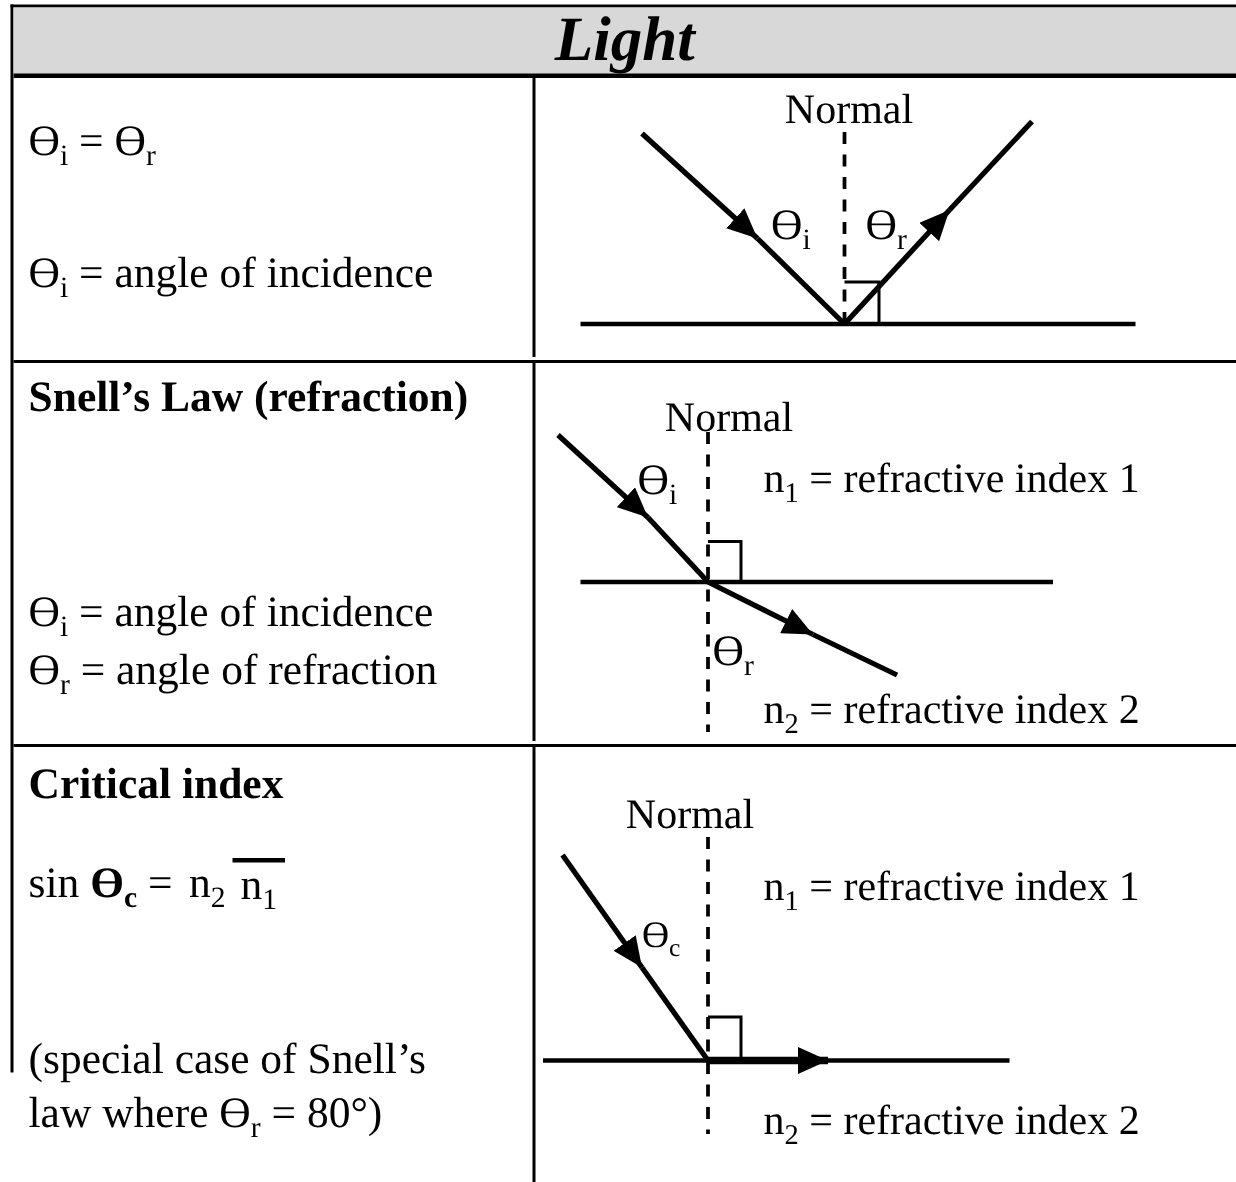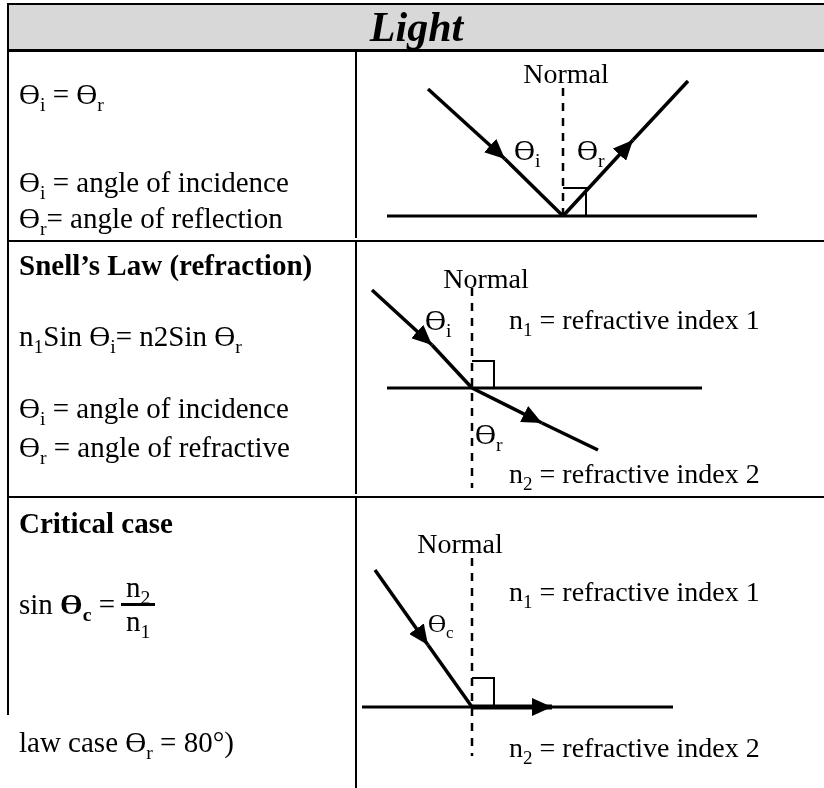--- a/index.html
+++ b/index.html
@@ -27,21 +27,21 @@
   .r2 { height:254px; } .r2 .cell { height:252px;text-align:right; }
   .r3 { height:295px; border-bottom:none; } .r3 .cell { height:295px; }
   .line { position:absolute; left:10px; font-size:29px; line-height:36px; white-space:nowrap; }
   .heading { font-weight:bold; line-height:34px; }
   sub { font-size:0.68em; line-height:0; }
   .bold { font-weight:bold; }
   .dlabel { position:absolute; font-size:28px; line-height:32px; white-space:nowrap; }
   .dlabel.center { transform:translateX(-50%); }
   .dsvg { position:absolute; left:0; top:0; }
   .formula-row { position:absolute; left:10px; display:flex; align-items:center; font-size:29px; }
-  .frac { display:inline-flex; flex-direction:column; align-items:center; line-height:1.08; margin-left:6px; }
+  .frac { display:inline-flex; flex-direction:row; align-items:center; line-height:1.08; margin-left:6px; }
   .frac .den { border-top:3px solid #000;font-family:Liberation Serif, serif; }
   .frac .num, .frac .den { padding:0 5px; }
 </style>
 </head>
 <body>
 
 <svg width="0" height="0" style="position:absolute">
   <defs>
     <marker id="arrh" markerUnits="userSpaceOnUse" markerWidth="22" markerHeight="18" refX="20" refY="9" orient="auto">
       <path d="M0,0 L20,9 L0,18 Z" fill="#000"></path>
@@ -53,44 +53,42 @@
   <div class="table">
 
     <div class="titlebar">
       <span class="title">Light</span>
     </div>
 
     <div class="row r1">
       <div class="cell left">
         <div class="line" style="top:24px"><span>Ɵ</span><sub>i</sub><span> = </span><span>Ɵ</span><sub>r</sub></div>
         <div class="line" style="top:112px"><span>Ɵ</span><sub>i</sub><span> = angle of incidence</span></div>
-        <div class="line" style="top:148px"><span>Ɵ</span><sub>r</sub><span>= angle of reflection</span></div>
       </div>
       <div class="cell right">
         <svg class="dsvg" width="467" height="186" viewBox="0 0 467 186">
           <line x1="206" y1="36" x2="206" y2="164" stroke="#000" stroke-width="2.5" stroke-dasharray="8 7"></line>
           <line x1="30" y1="164" x2="400" y2="164" stroke="#000" stroke-width="3"></line>
           <line x1="71" y1="37" x2="148" y2="107" stroke="#000" stroke-width="3.5" marker-end="url(#arrh)"></line>
           <line x1="148" y1="107" x2="206" y2="164" stroke="#000" stroke-width="3.5"></line>
           <line x1="206" y1="164" x2="276" y2="88" stroke="#000" stroke-width="3.5" marker-end="url(#arrh)"></line>
           <line x1="276" y1="88" x2="331" y2="29" stroke="#000" stroke-width="3.5"></line>
           <path d="M206,136 H229 V164" fill="none" stroke="#000" stroke-width="2"></path>
         </svg>
         <div class="dlabel center" style="left:209px; top:6px;">Normal</div>
         <div class="dlabel" style="left:157px; top:82px; font-size:29px;"><span>Ɵ</span><sub>i</sub></div>
         <div class="dlabel" style="left:220px; top:82px; font-size:29px;"><span>Ɵ</span><sub>r</sub></div>
       </div>
     </div>
 
     <div class="row r2">
       <div class="cell left">
         <div class="line heading" style="top:6px">Snell’s Law (refraction)</div>
-        <div class="line" style="top:76px"><span>n</span><sub>1</sub><span>Sin </span><span>Ɵ</span><sub>i</sub><span>= n2Sin </span><span>Ɵ</span><sub>r</sub></div>
         <div class="line" style="top:148px"><span>Ɵ</span><sub>i</sub><span> = angle of incidence</span></div>
-        <div class="line" style="top:187px"><span>Ɵ</span><sub>r</sub><span> = angle of refractive</span></div>
+        <div class="line" style="top:187px"><span>Ɵ</span><sub>r</sub><span> = angle of refraction</span></div>
       </div>
       <div class="cell right">
         <svg class="dsvg" width="467" height="252" viewBox="0 0 467 252">
           <line x1="115" y1="46" x2="115" y2="246" stroke="#000" stroke-width="2.5" stroke-dasharray="8 7"></line>
           <line x1="30" y1="146" x2="345" y2="146" stroke="#000" stroke-width="3"></line>
           <line x1="15" y1="48" x2="75" y2="103" stroke="#000" stroke-width="3.5" marker-end="url(#arrh)"></line>
           <line x1="75" y1="103" x2="115" y2="146" stroke="#000" stroke-width="3.5"></line>
           <line x1="115" y1="146" x2="185" y2="181" stroke="#000" stroke-width="3.5" marker-end="url(#arrh)"></line>
           <line x1="185" y1="181" x2="241" y2="208" stroke="#000" stroke-width="3.5"></line>
           <path d="M115,119 H137 V146" fill="none" stroke="#000" stroke-width="2"></path>
@@ -98,29 +96,30 @@
         <div class="dlabel center" style="left:129px; top:21px;">Normal</div>
         <div class="dlabel" style="left:68px; top:62px; font-size:29px;"><span>Ɵ</span><sub>i</sub></div>
         <div class="dlabel" style="left:152px; top:62px;"><span>n</span><sub>1</sub><span> = refractive index 1</span></div>
         <div class="dlabel" style="left:118px; top:176px; font-size:29px;"><span>Ɵ</span><sub>r</sub></div>
         <div class="dlabel" style="left:152px; top:216px;"><span>n</span><sub>2</sub><span> = refractive index 2</span></div>
       </div>
     </div>
 
     <div class="row r3 last">
       <div class="cell left">
-        <div class="line heading" style="top:8px">Critical case</div>
+        <div class="line heading" style="top:8px">Critical index</div>
         <div class="formula-row" style="top:74px">
           <span><span>sin </span><span class="bold">Ɵ</span><sub class="bold">c</sub><span> =</span></span>
           <span class="frac">
             <span class="num"><span>n</span><sub>2</sub></span>
             <span class="den"><span>n</span><sub>1</sub></span>
           </span>
         </div>
-        <div class="line" style="top:226px"><span>law case </span><span>Ɵ</span><sub>r</sub><span> = 80°)</span></div>
+        <div class="line" style="top:190px">(special case of Snell’s</div>
+        <div class="line" style="top:226px"><span>law where </span><span>Ɵ</span><sub>r</sub><span> = 80°)</span></div>
       </div>
       <div class="cell right">
         <svg class="dsvg" width="467" height="295" viewBox="0 0 467 295">
           <line x1="115" y1="60" x2="115" y2="258" stroke="#000" stroke-width="2.5" stroke-dasharray="8 7"></line>
           <line x1="5" y1="209" x2="316" y2="209" stroke="#000" stroke-width="3"></line>
           <line x1="18" y1="72" x2="71" y2="147" stroke="#000" stroke-width="3.5" marker-end="url(#arrh)"></line>
           <line x1="71" y1="147" x2="115" y2="209" stroke="#000" stroke-width="3.5"></line>
           <line x1="115" y1="209" x2="195" y2="209" stroke="#000" stroke-width="5" marker-end="url(#arrh)"></line>
           <path d="M115,180 H137 V209" fill="none" stroke="#000" stroke-width="2"></path>
         </svg>

